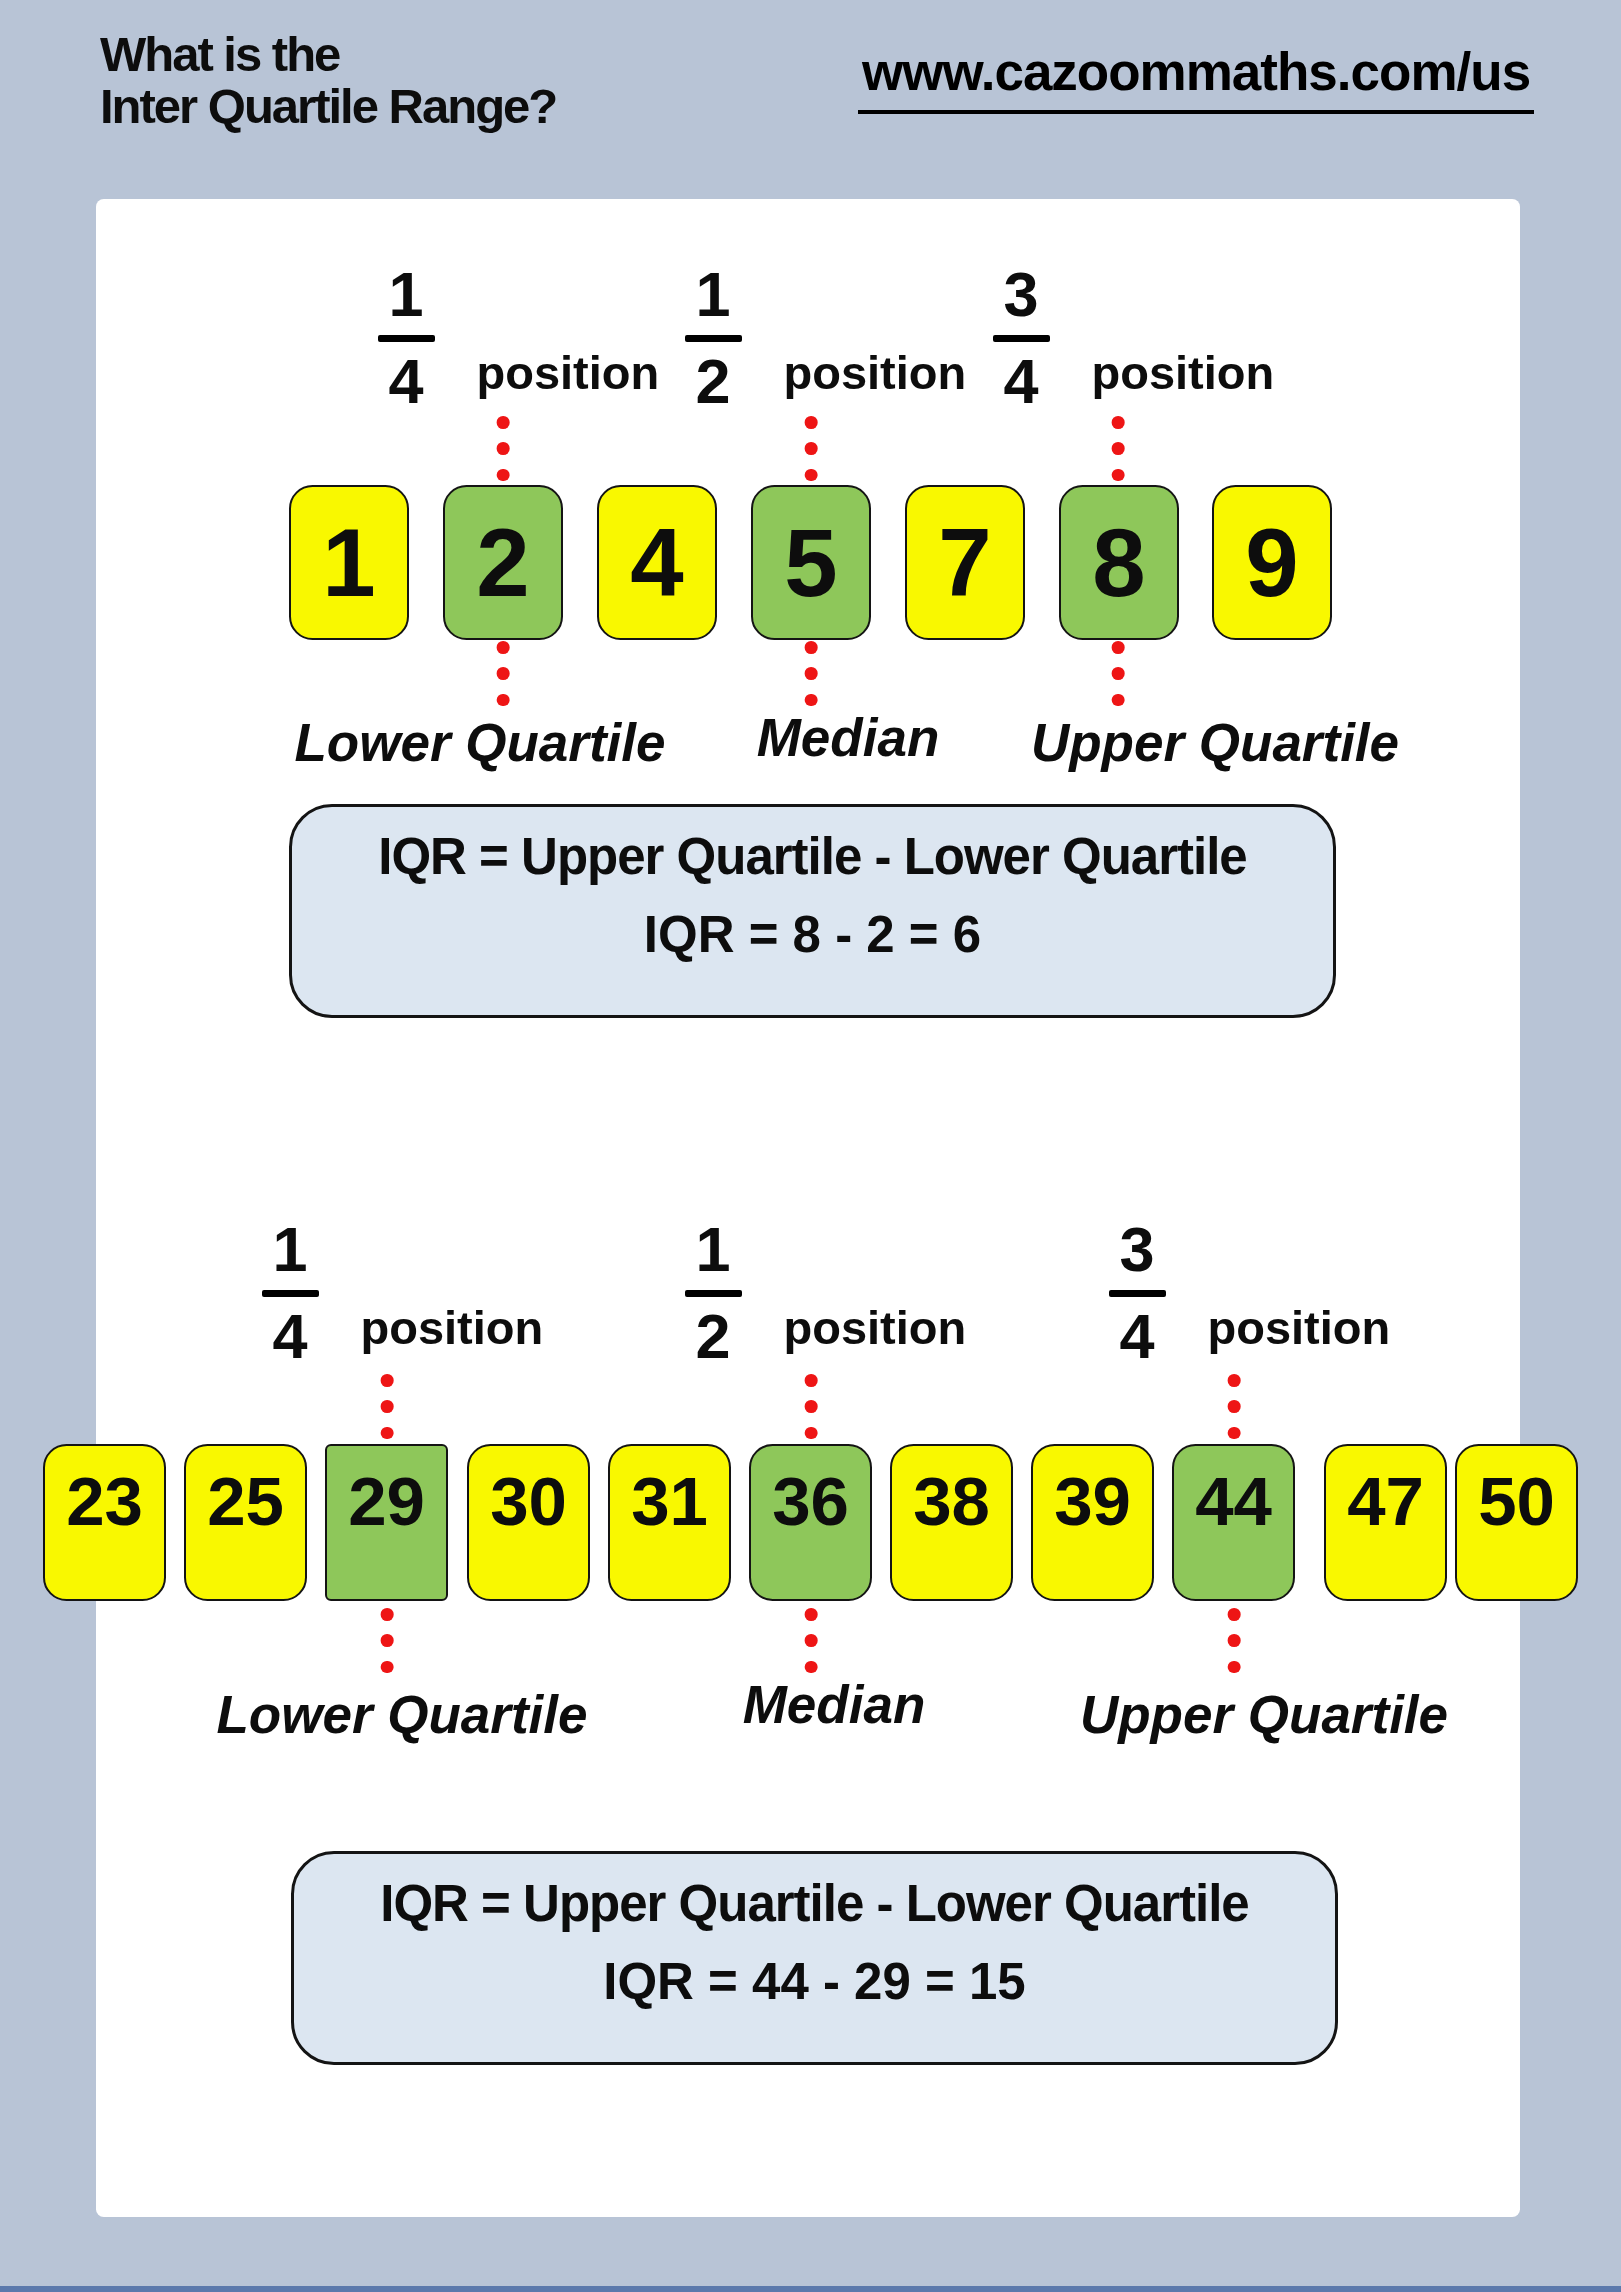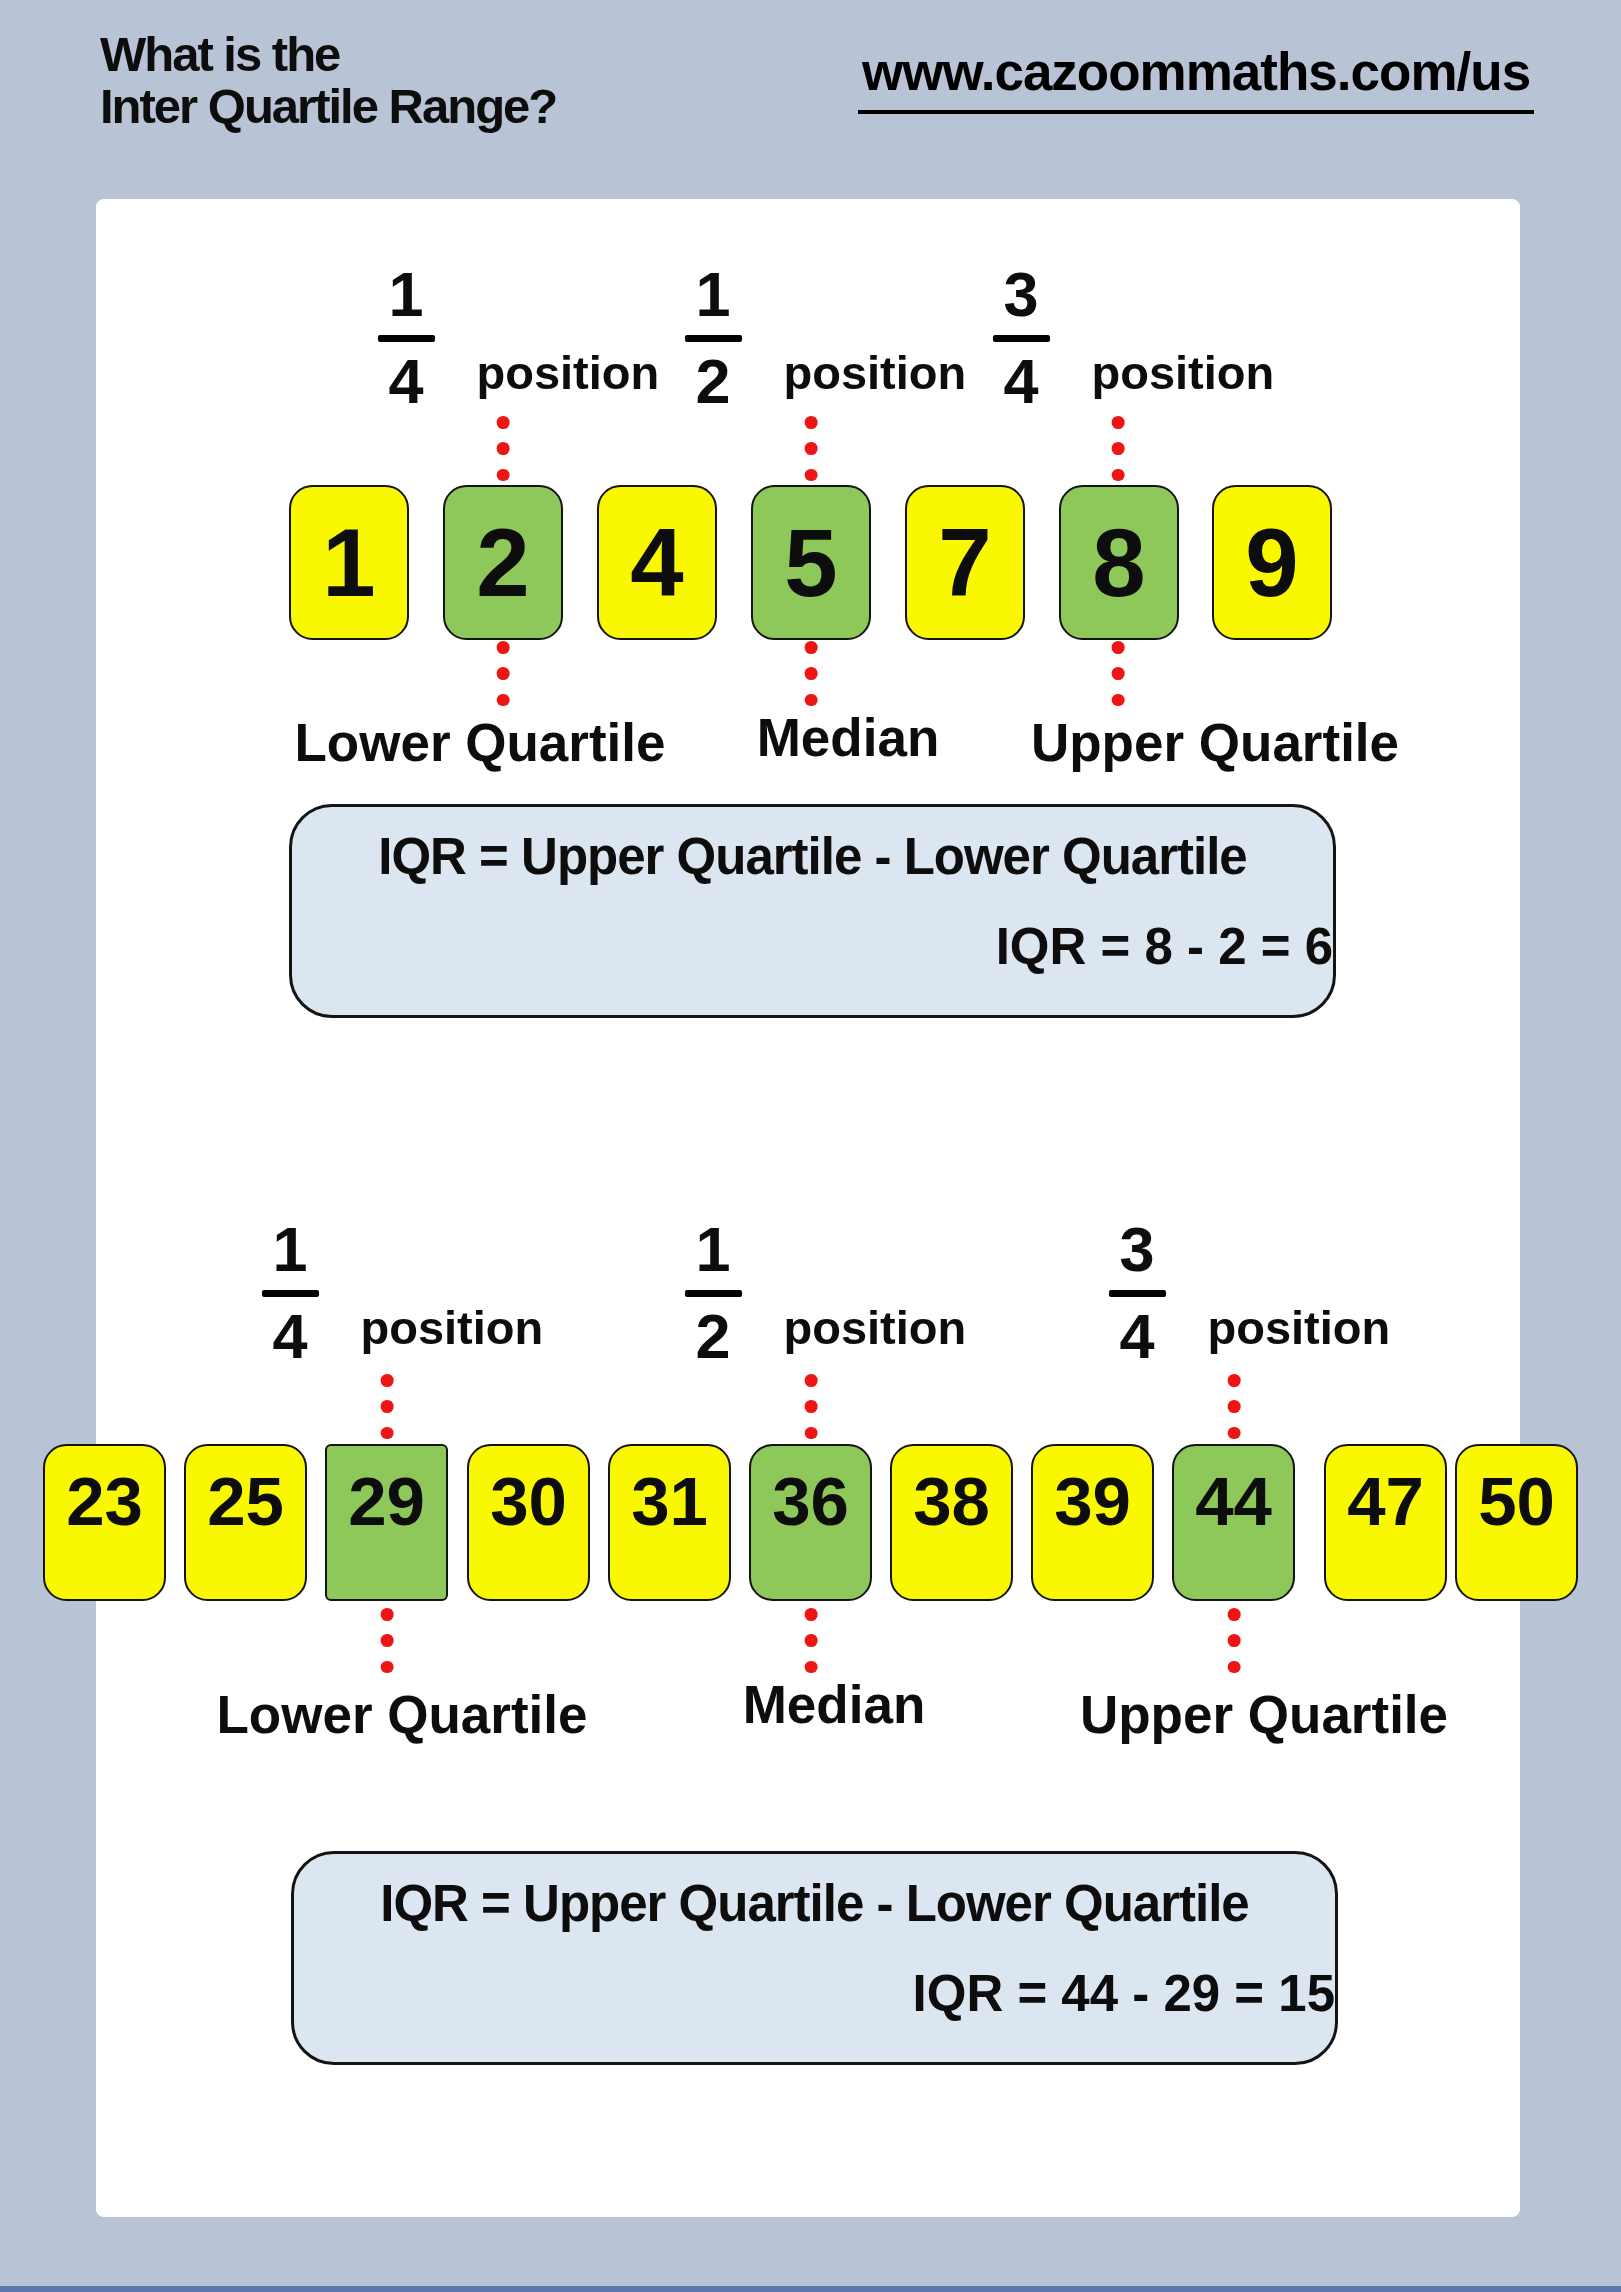--- a/index.html
+++ b/index.html
@@ -34,28 +34,28 @@
   .vdots i{width:12.7px;height:12.7px;border-radius:50%;background:var(--red);}
 
   
   .card{position:absolute;border:2.9px solid #141414;border-radius:23.5px;
         display:flex;justify-content:center;color:var(--ink);font-weight:700;}
   .card.r1{width:120px;height:155px;top:485px;align-items:center;font-size:96px;}
   .card.r2{width:123px;height:157px;top:1444px;align-items:flex-start;font-size:69px;padding-top:15.7px;}
 
   
   .q-label{position:absolute;transform:translateX(-50%);font-size:53px;font-weight:700;
-           white-space:nowrap;color:var(--ink);line-height:1;}
+           white-space:nowrap;color:var(--ink);line-height:1;font-style:italic;}
 
   
   .formula-box{position:absolute;width:1047px;height:214px;background:var(--formula_box);
                border:3.9px solid #141414;border-radius:43px;text-align:center;
                padding-top:23.5px;color:var(--ink);}
   .formula-box .l1{font-size:51px;font-weight:700;letter-spacing:-1px;line-height:1;}
-  .formula-box .l2{font-size:51px;font-weight:700;margin-top:39px;line-height:1;text-align:right;}
+  .formula-box .l2{font-size:51px;font-weight:700;margin-top:27px;line-height:1;}
 </style>
 </head>
 <body>
 
 <div class="page">
 
   <h1 class="title">
     <span>What is the</span><br>
     <span>Inter Quartile Range?</span>
   </h1>

